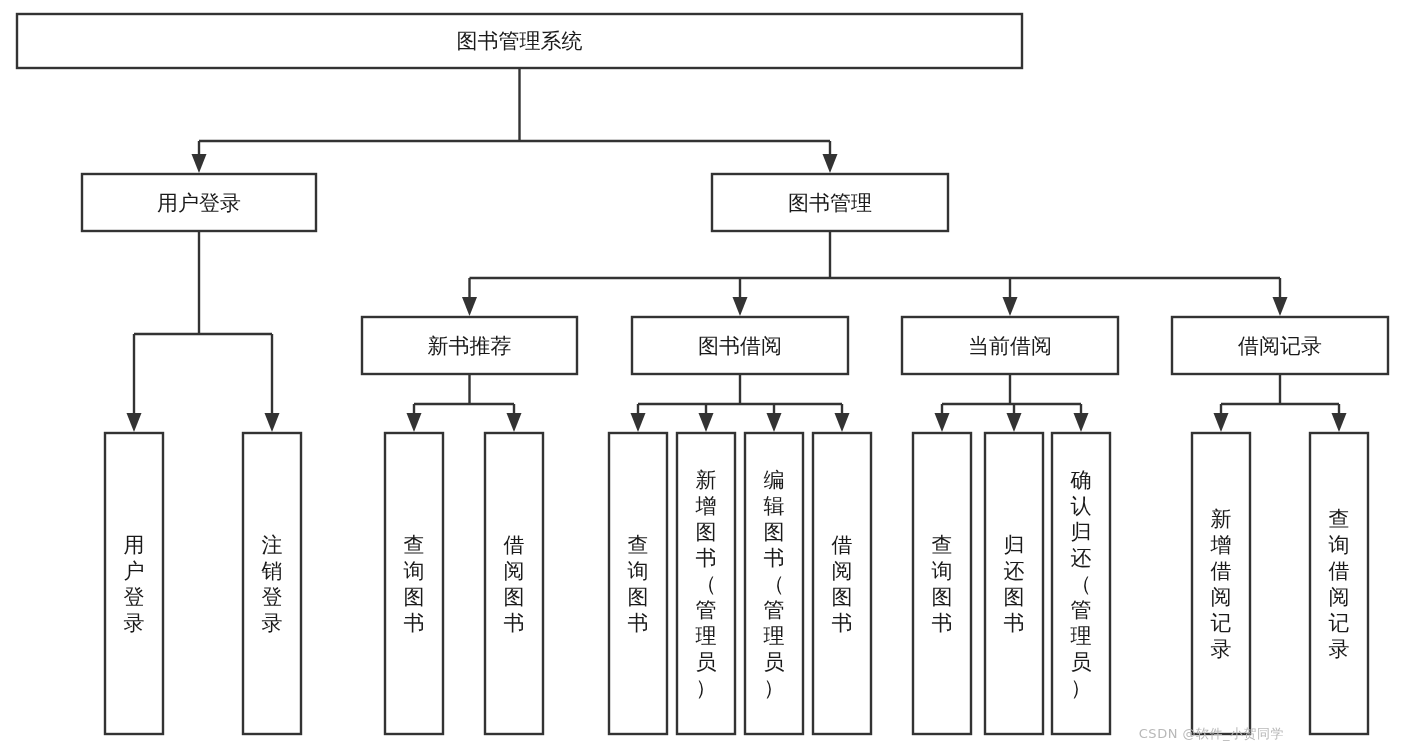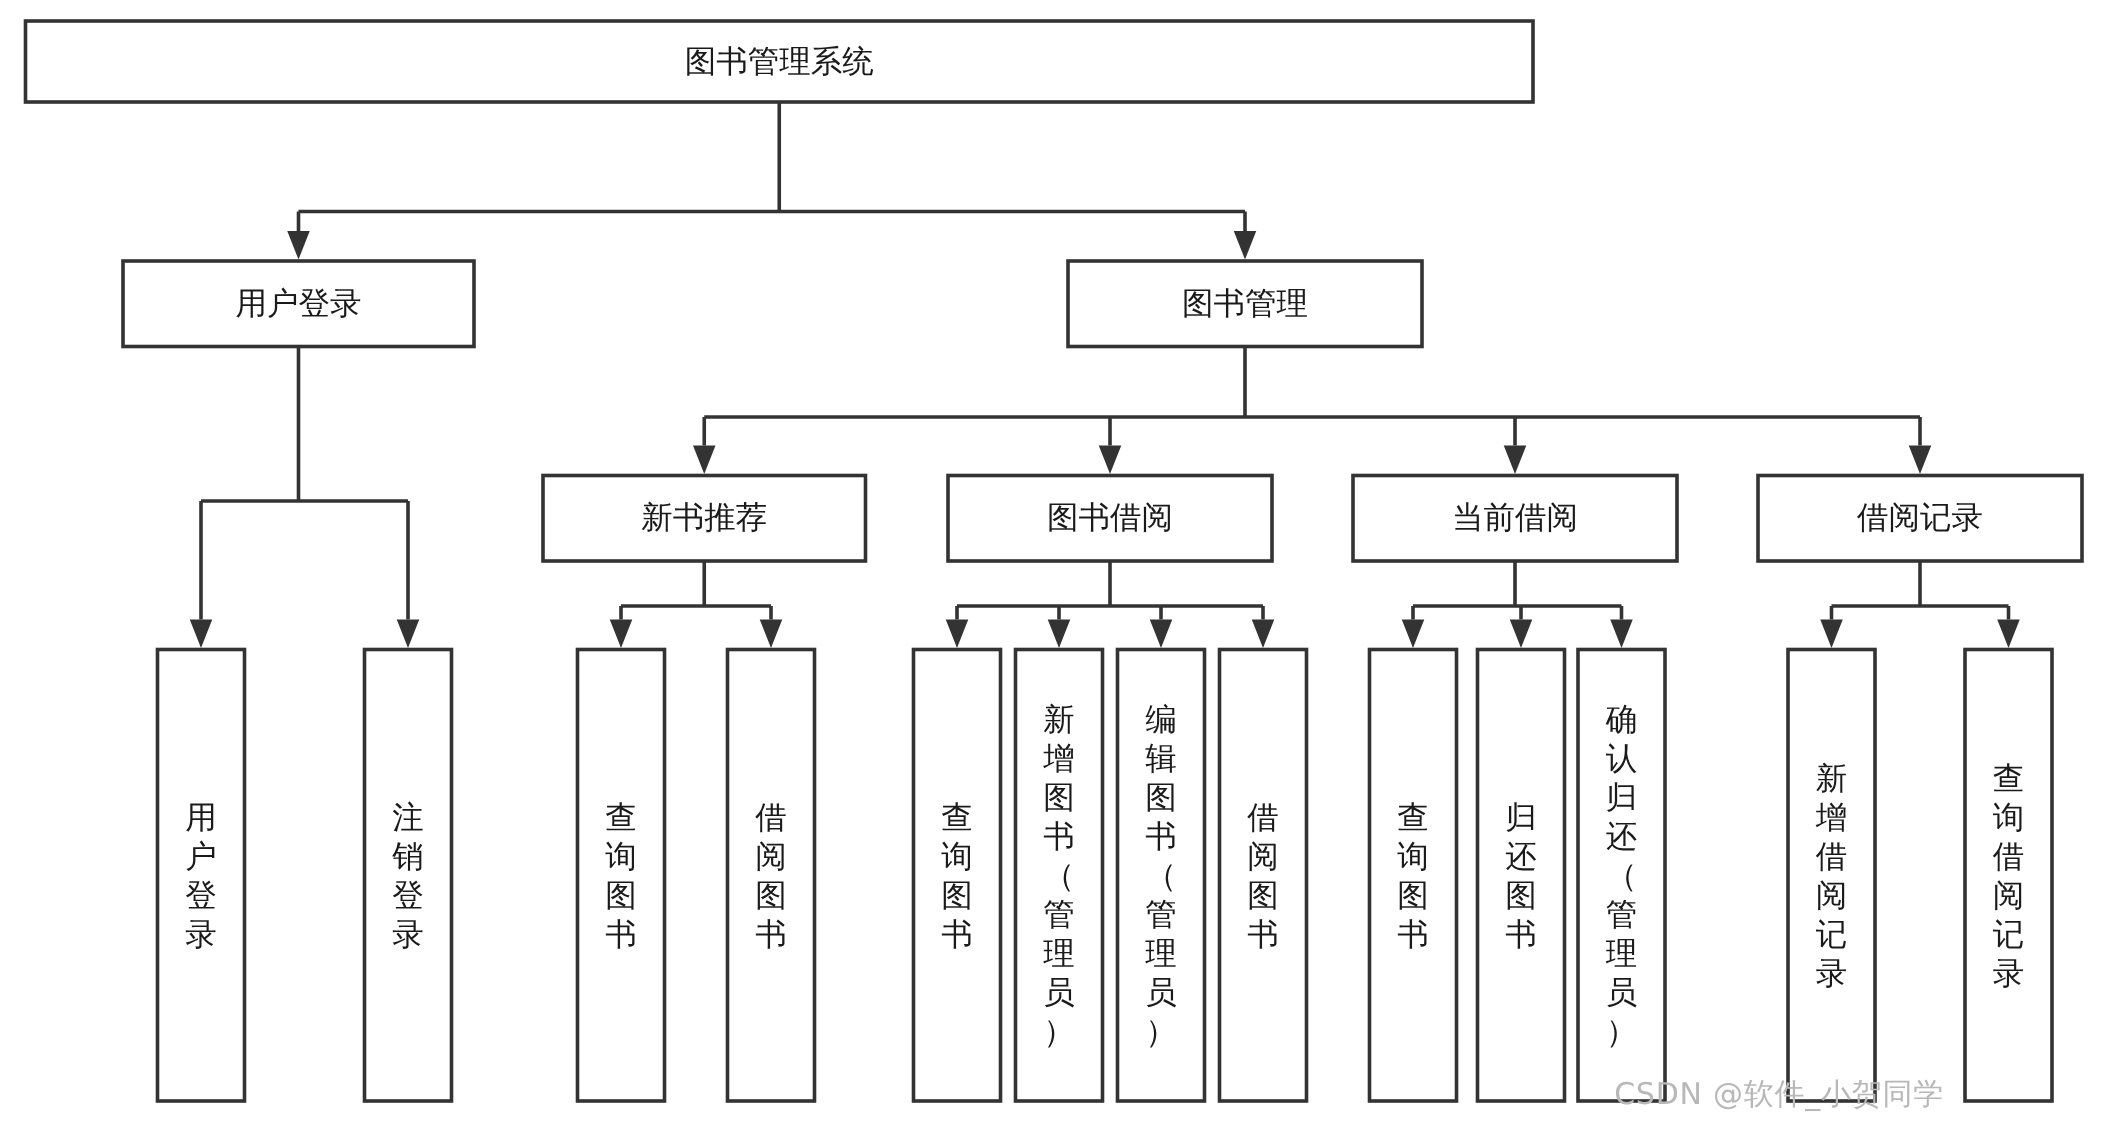--- a/index.html
+++ b/index.html
@@ -51,24 +51,24 @@
     stroke-width: 2.4;
     fill: none;
     stroke-linecap: butt;
   }
   .arrow-head {
     fill: #333333;
     stroke: none;
   }
   .watermark {
     position: absolute;
-    right: 0;
+    right: 12px;
     bottom: 4px;
     font-family: "DejaVu Sans", "Liberation Sans", sans-serif;
-    font-size: 20px;
+    font-size: 13px;
     color: #b8b8b8;
     white-space: nowrap;
     letter-spacing: 0.5px;
     user-select: none;
   }
 </style>
 </head>
 <body>
 
 <div id="diagram-root">

